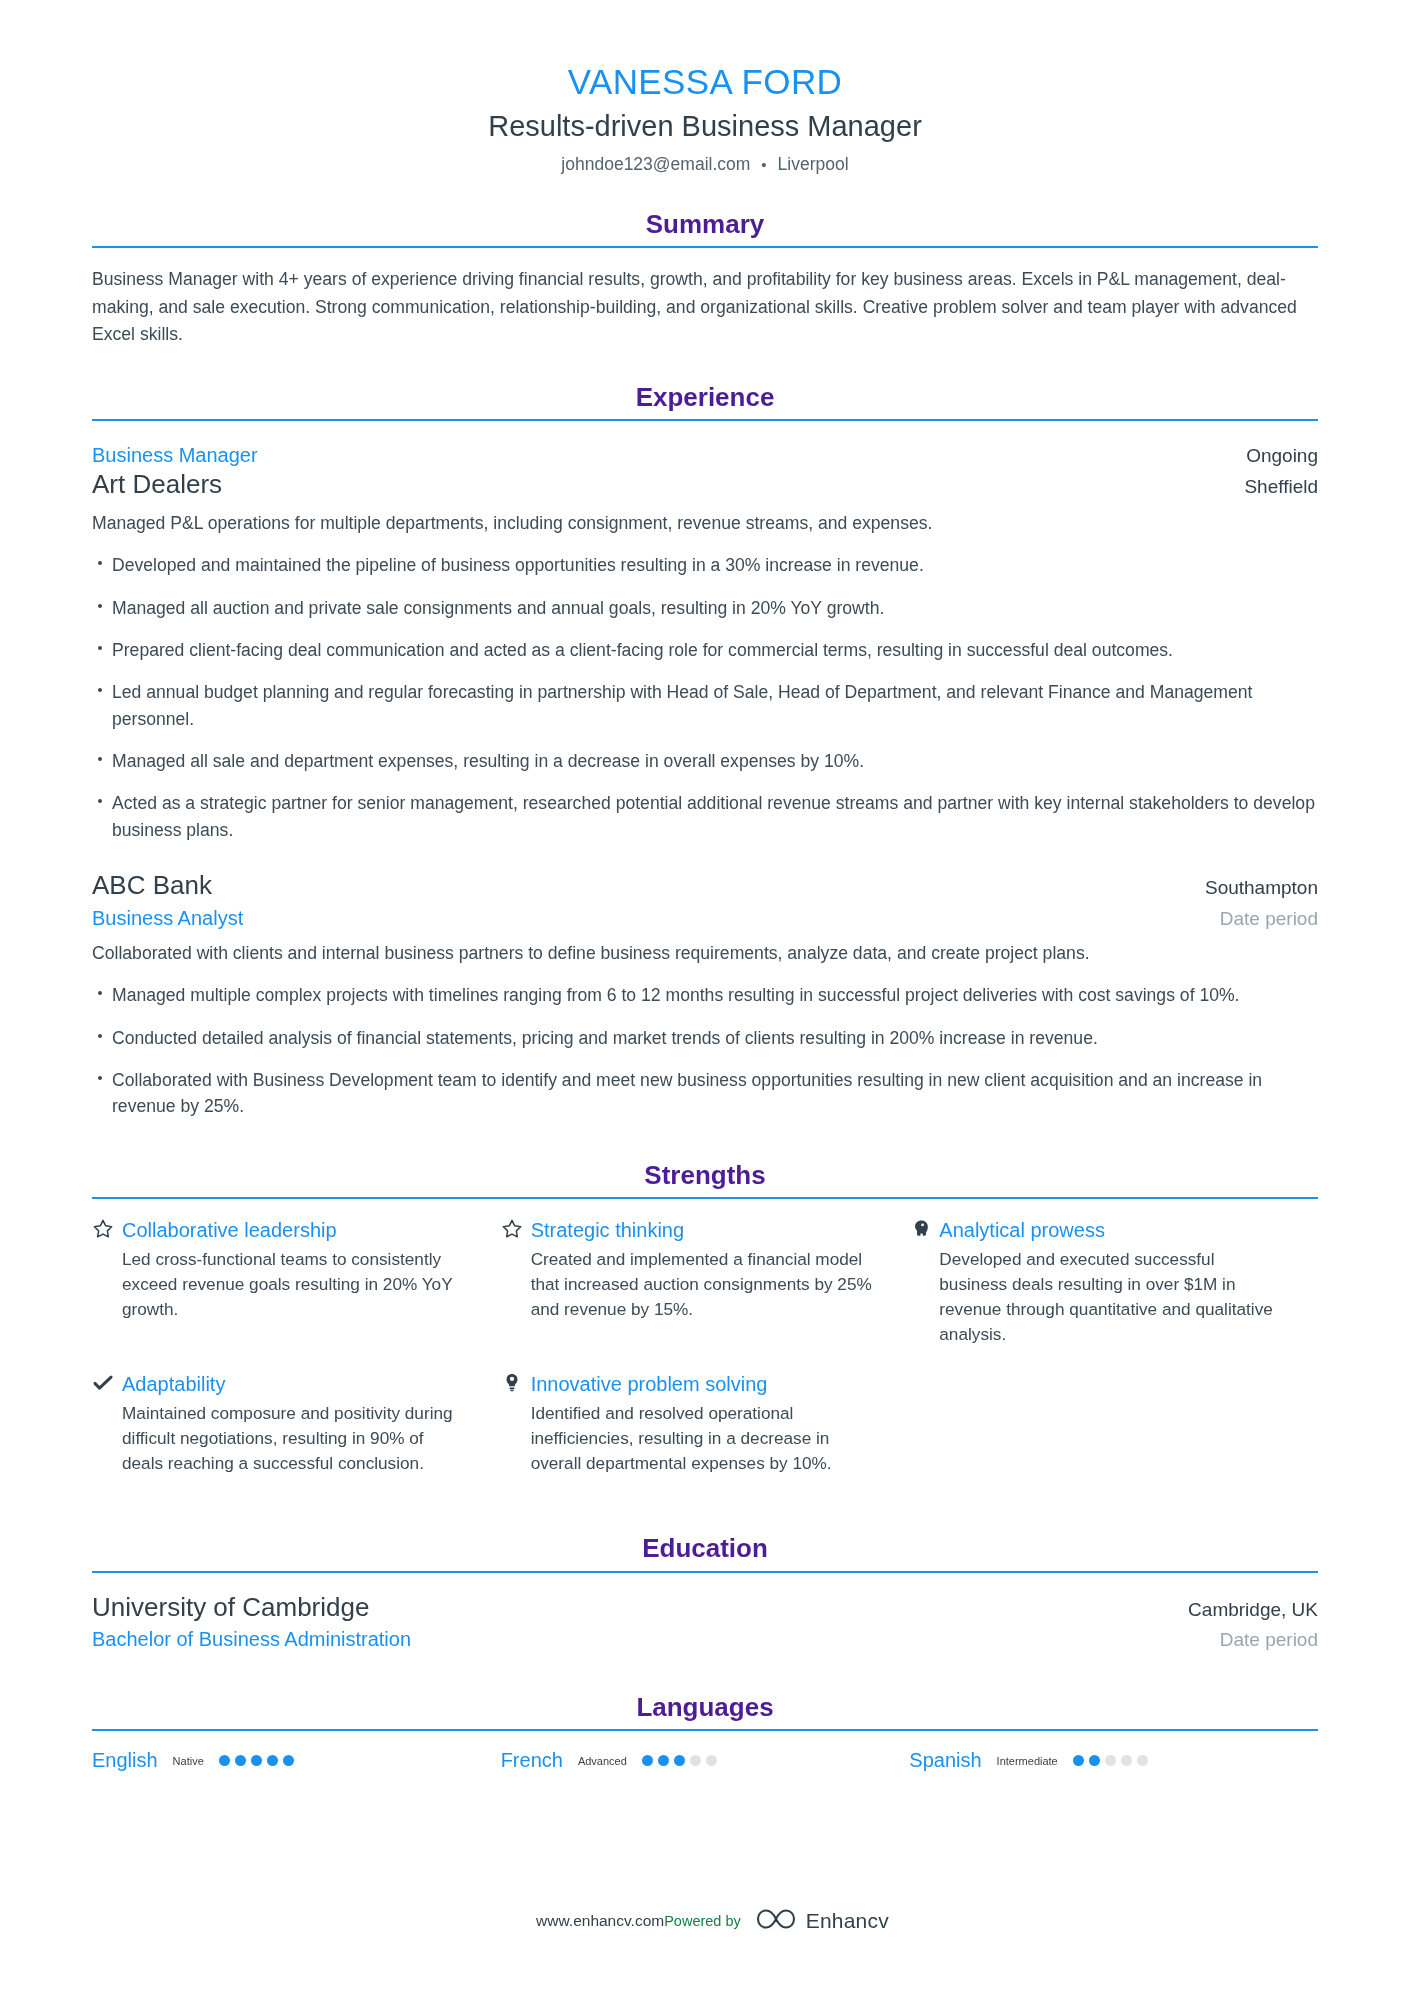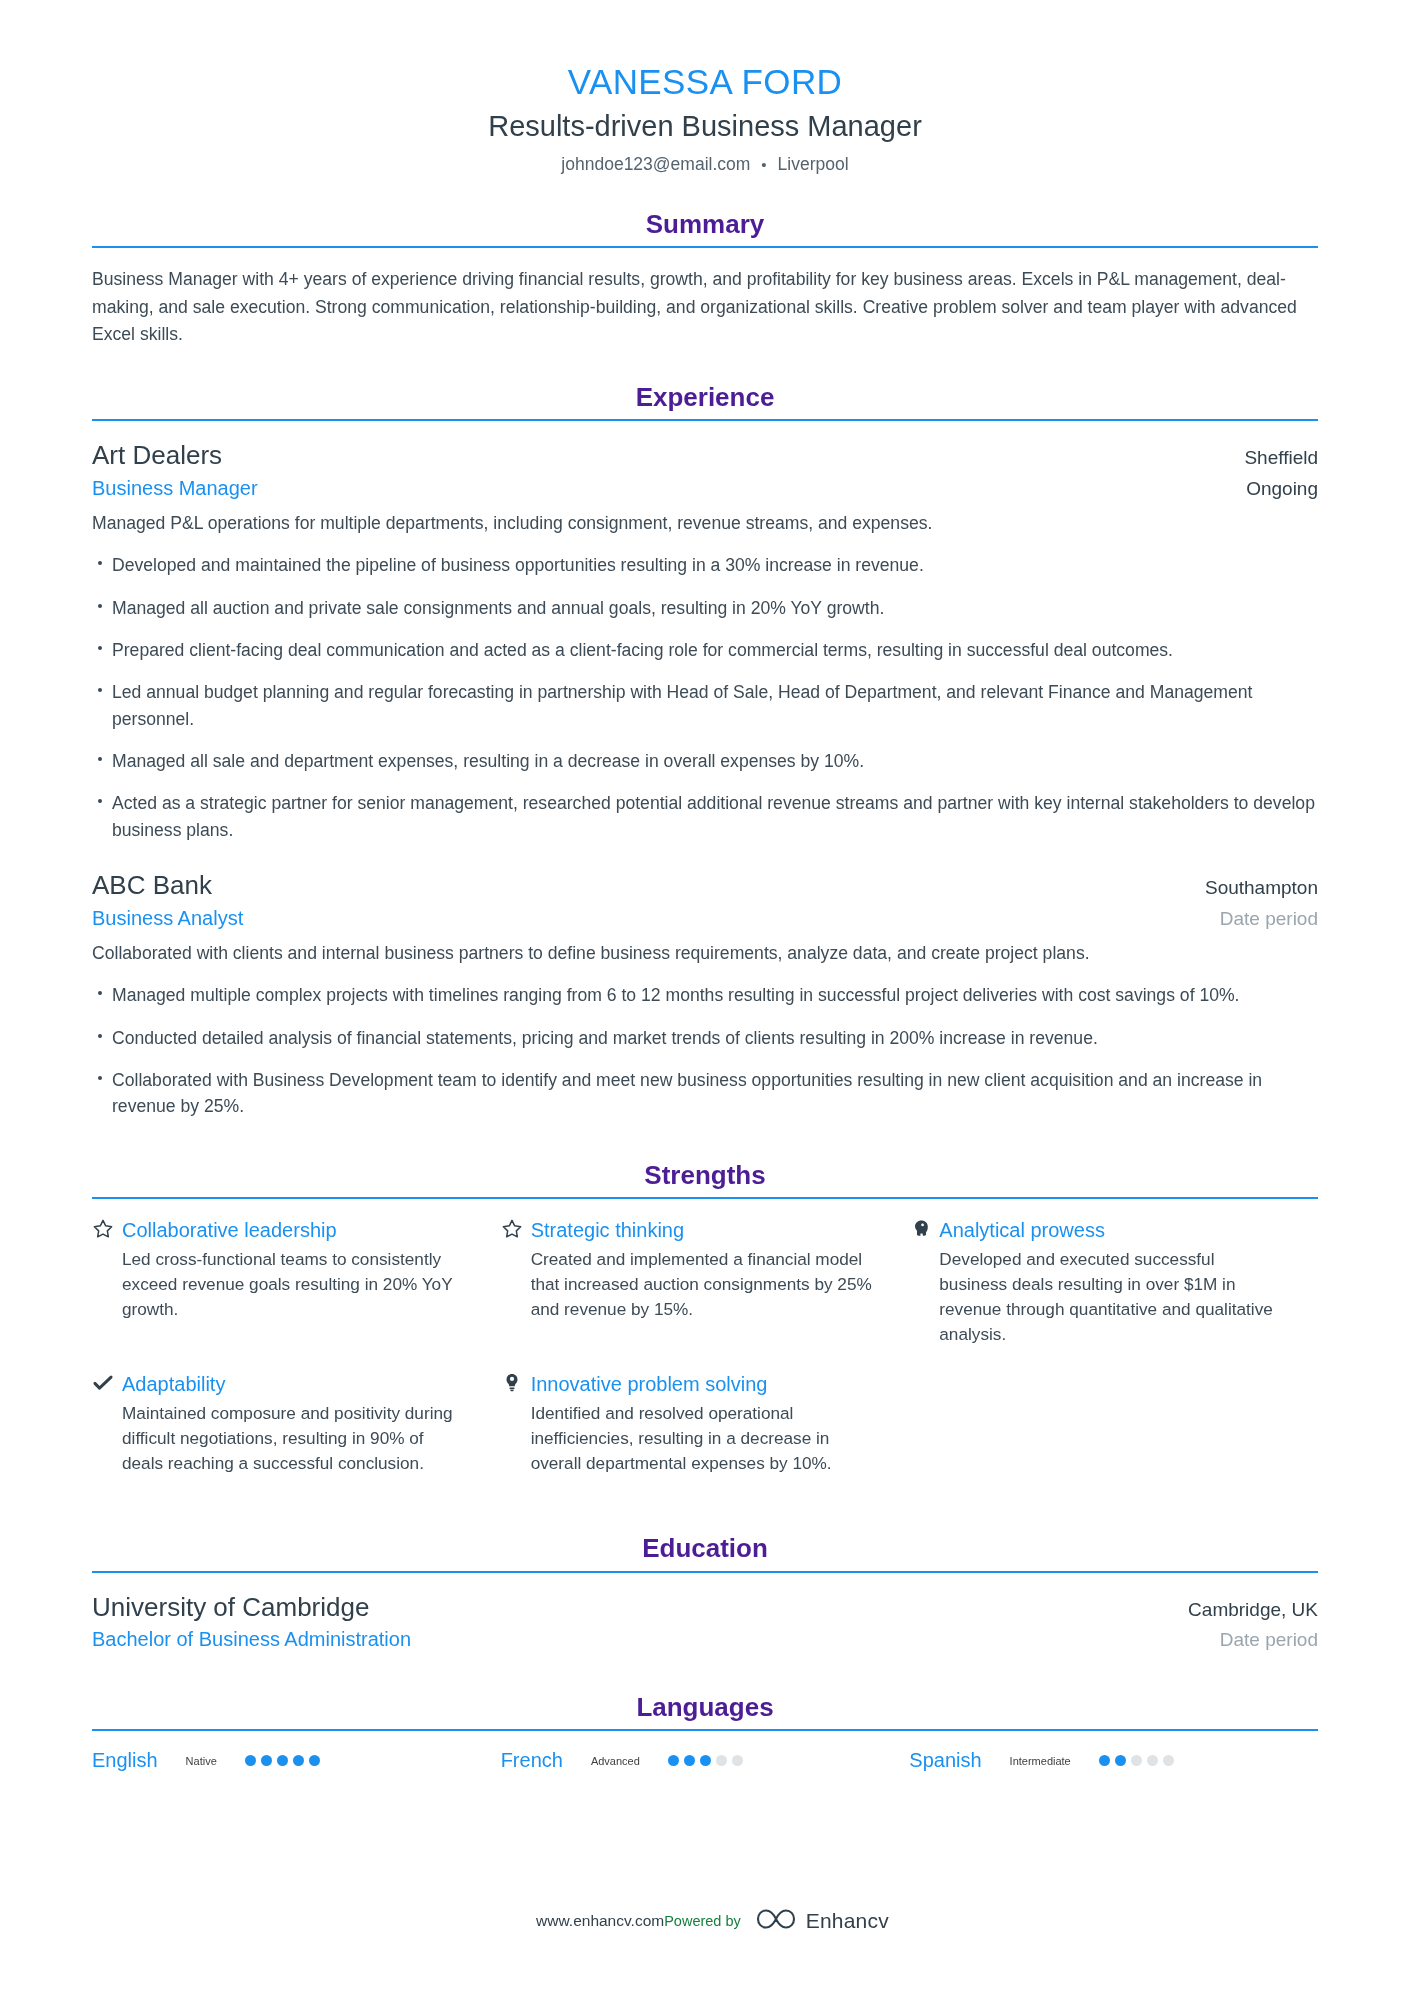--- a/index.html
+++ b/index.html
@@ -174,21 +174,21 @@
     margin-top: 3px;
   }
   .edu-date { font-size: 19px; color: #9aa5ad; }
 
   
   .lang-grid { display: flex; }
   .lang {
     width: 33.333%;
     display: flex;
     align-items: center;
-    gap: 28px;
+    gap: 15px;
   }
   .lang-name { font-size: 20px; color: #1a91f0; }
   .lang-level { font-size: 11px; color: #404040; }
   .lang-dots { display: flex; gap: 5px; align-items: center; }
   .dot {
     width: 11px; height: 11px;
     border-radius: 50%;
     background: #dfe3e6;
   }
   .dot.on { background: #1a91f0; }
@@ -237,26 +237,26 @@
     <div class="section-rule"></div>
     <div class="summary-text">Business Manager with 4+ years of experience driving financial results, growth, and profitability for key business areas. Excels in P&amp;L management, deal-making, and sale execution. Strong communication, relationship-building, and organizational skills. Creative problem solver and team player with advanced Excel skills.</div>
   </div>
 
   <div class="section">
     <div class="section-title">Experience</div>
     <div class="section-rule"></div>
     <div id="experience-list">
         <div class="exp-item">
           <div class="exp-row">
+            <div class="exp-role">Business Manager</div>
+            <div class="exp-date">Ongoing</div>
+          </div>
+          <div class="exp-row">
             <div class="exp-company">Art Dealers</div>
             <div class="exp-location">Sheffield</div>
-          </div>
-          <div class="exp-row">
-            <div class="exp-role">Business Manager</div>
-            <div class="exp-date">Ongoing</div>
           </div>
           <div class="exp-desc">Managed P&amp;L operations for multiple departments, including consignment, revenue streams, and expenses.</div>
           <ul class="bullets">
             <li>Developed and maintained the pipeline of business opportunities resulting in a 30% increase in revenue.</li>
             <li>Managed all auction and private sale consignments and annual goals, resulting in 20% YoY growth.</li>
             <li>Prepared client-facing deal communication and acted as a client-facing role for commercial terms, resulting in successful deal outcomes.</li>
             <li>Led annual budget planning and regular forecasting in partnership with Head of Sale, Head of Department, and relevant Finance and Management personnel.</li>
             <li>Managed all sale and department expenses, resulting in a decrease in overall expenses by 10%.</li>
             <li>Acted as a strategic partner for senior management, researched potential additional revenue streams and partner with key internal stakeholders to develop business plans.</li>
           </ul>

